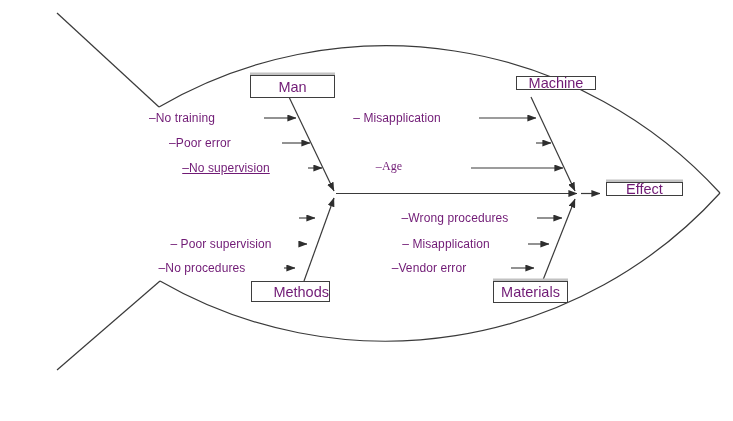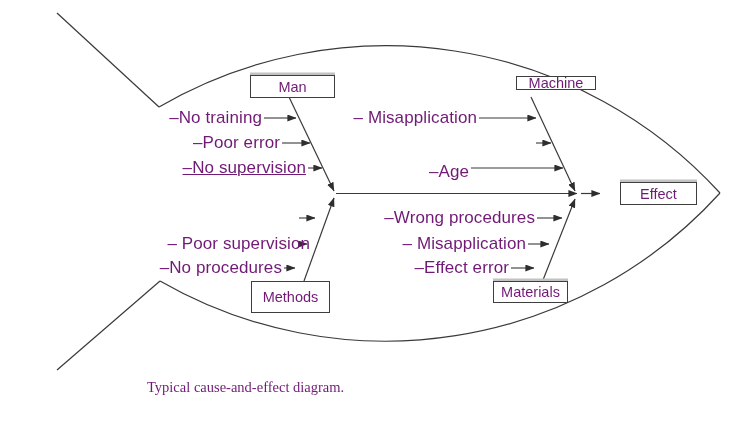--- a/index.html
+++ b/index.html
@@ -2,22 +2,22 @@
 <html><head>
 <meta charset="utf-8">
 <style>
   html,body{margin:0;padding:0;background:#fff;}
   .stage{
     position:relative;width:733px;height:421px;background:#ffffff;overflow:hidden;
     font-family:"Liberation Sans",sans-serif;color:#701a75;
   }
   .stage svg{position:absolute;left:0;top:0;}
   .cause{
-    position:absolute;height:18px;line-height:18px;text-align:right;
-    font-size:17px;letter-spacing:.1px;white-space:nowrap;
+    position:absolute;height:18px;line-height:18px;text-align:center;
+    font-size:12px;letter-spacing:.1px;white-space:nowrap;
   }
   .catbox{
     position:absolute;box-sizing:border-box;background:#ffffff;
     border:1.5px solid #3e3e3e;display:flex;align-items:center;justify-content:center;
     font-size:14.5px;
   }
   .catbox.graytop{box-shadow:0 -2.5px 0 0 #c2c2c2;}
   .caption{
     position:absolute;left:147px;top:379px;width:280px;
     font-family:"Liberation Serif",serif;font-size:14.5px;white-space:nowrap;
@@ -64,39 +64,38 @@
     <line x1="528" y1="244" x2="549" y2="244" stroke="#3a3a3a" stroke-width="1.1" marker-end="url(#arrow)"></line>
     <line x1="511" y1="268" x2="534" y2="268" stroke="#3a3a3a" stroke-width="1.1" marker-end="url(#arrow)"></line>
   </svg>
 
   <div class="catbox graytop" style="left:250px;top:75px;width:85px;height:23px;">
     <span>Man</span>
   </div>
   <div class="catbox" style="left:492px;top:76px;width:80px;height:14px;margin-left:24px;">
     <span>Machine</span>
   </div>
-  <div class="catbox" style="left:251px;top:281px;width:79px;height:32px;">
+  <div class="catbox" style="left:251px;top:281px;width:79px;height:21px;justify-content:flex-end;">
     <span>Methods</span>
   </div>
   <div class="catbox graytop" style="left:493px;top:281px;width:75px;height:22px;">
     <span>Materials</span>
   </div>
-  <div class="catbox graytop" style="left:620px;top:182px;width:77px;height:23px;">
+  <div class="catbox graytop" style="left:606px;top:182px;width:77px;height:14px;">
     <span>Effect</span>
   </div>
 
   <div class="cause" style="left:102px;top:109px;width:160px;">–No training</div>
   <div class="cause" style="left:120px;top:134px;width:160px;">–Poor error</div>
   <div class="cause" style="left:146px;top:159px;width:160px;text-decoration:underline;">–No supervision</div>
 
   <div class="cause" style="left:317px;top:109px;width:160px;">– Misapplication</div>
-  <div class="cause" style="left:309px;top:163px;width:160px;">–Age</div>
+  <div class="cause" style="left:309px;top:157px;width:160px;font-family:Liberation Serif, serif;">–Age</div>
 
-  <div class="cause" style="left:150px;top:235px;width:160px;">– Poor supervision</div>
+  <div class="cause" style="left:141px;top:235px;width:160px;">– Poor supervision</div>
   <div class="cause" style="left:122px;top:259px;width:160px;">–No procedures</div>
 
   <div class="cause" style="left:375px;top:209px;width:160px;">–Wrong procedures</div>
   <div class="cause" style="left:366px;top:235px;width:160px;">– Misapplication</div>
-  <div class="cause" style="left:349px;top:259px;width:160px;">–Effect error</div>
+  <div class="cause" style="left:349px;top:259px;width:160px;">–Vendor error</div>
 
-  <div class="caption">Typical cause-and-effect diagram.</div>
 
 </div>
 
 </body></html>

